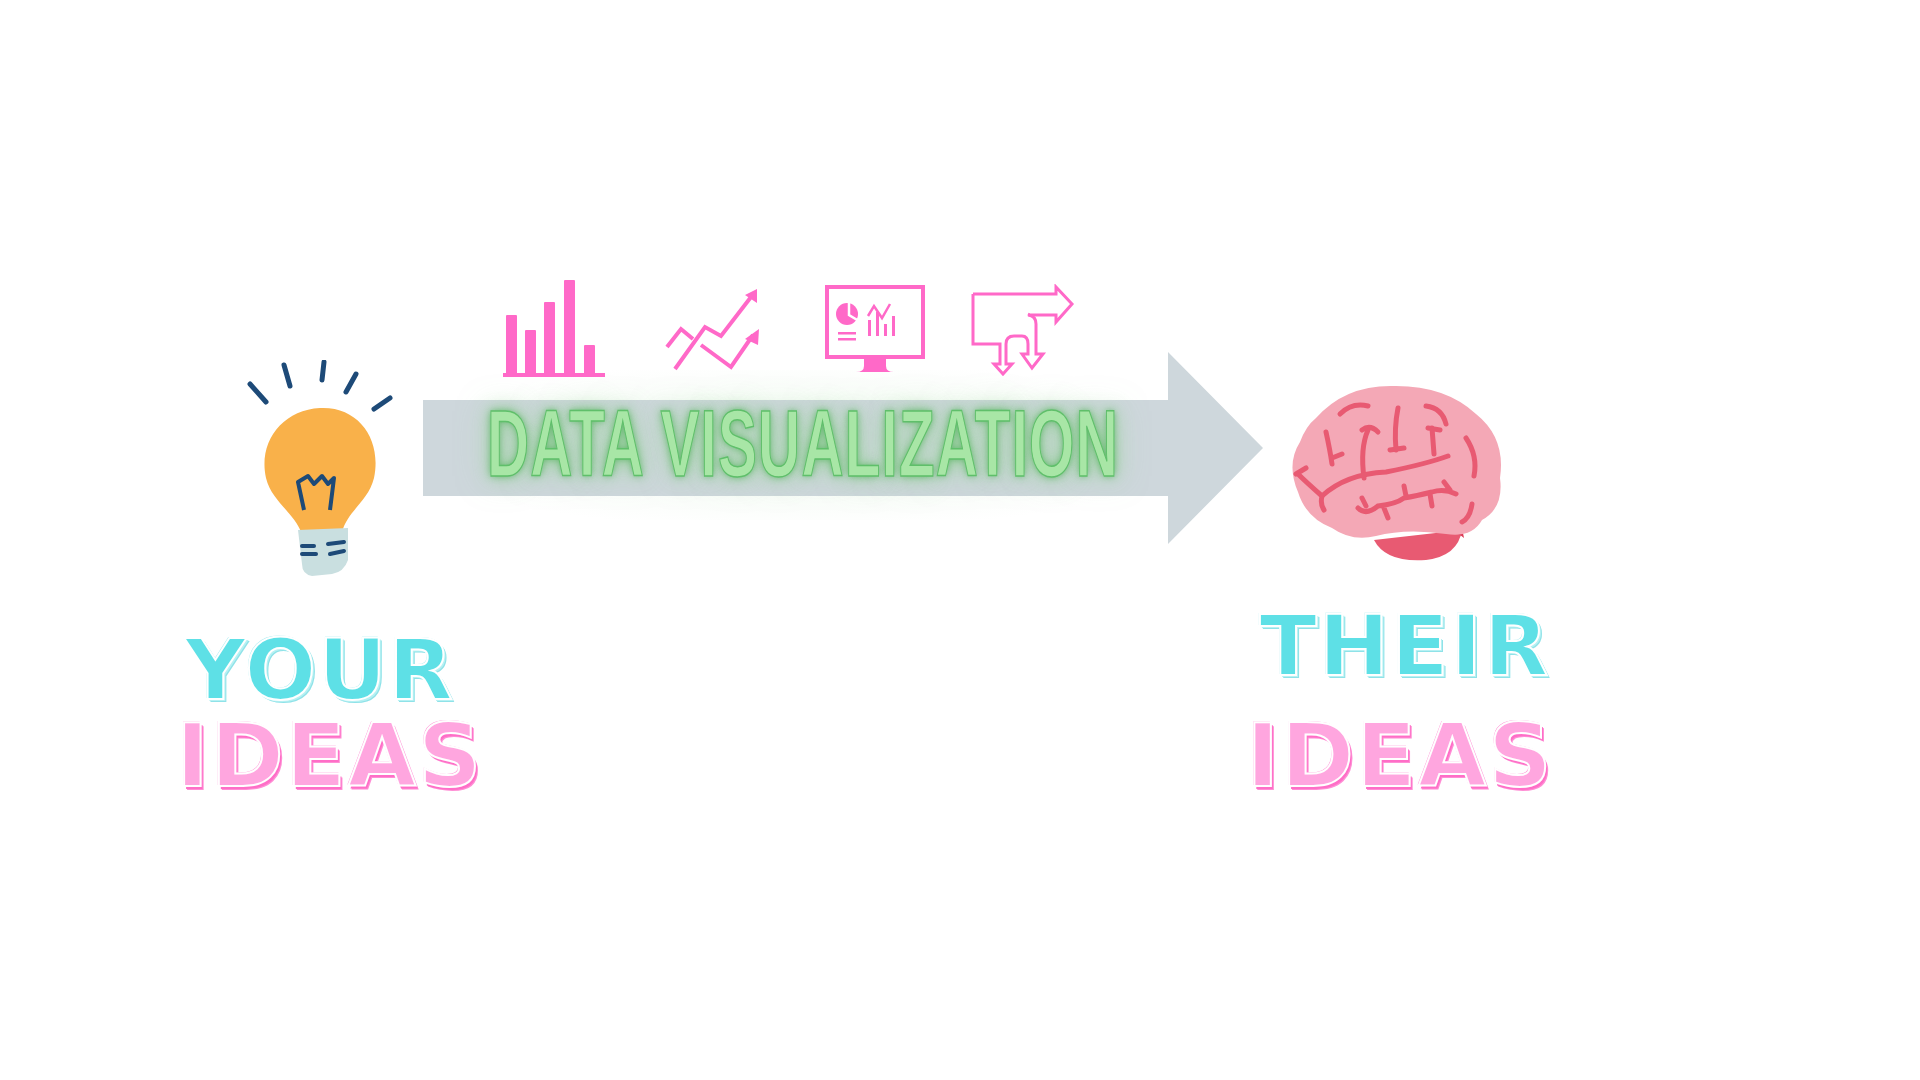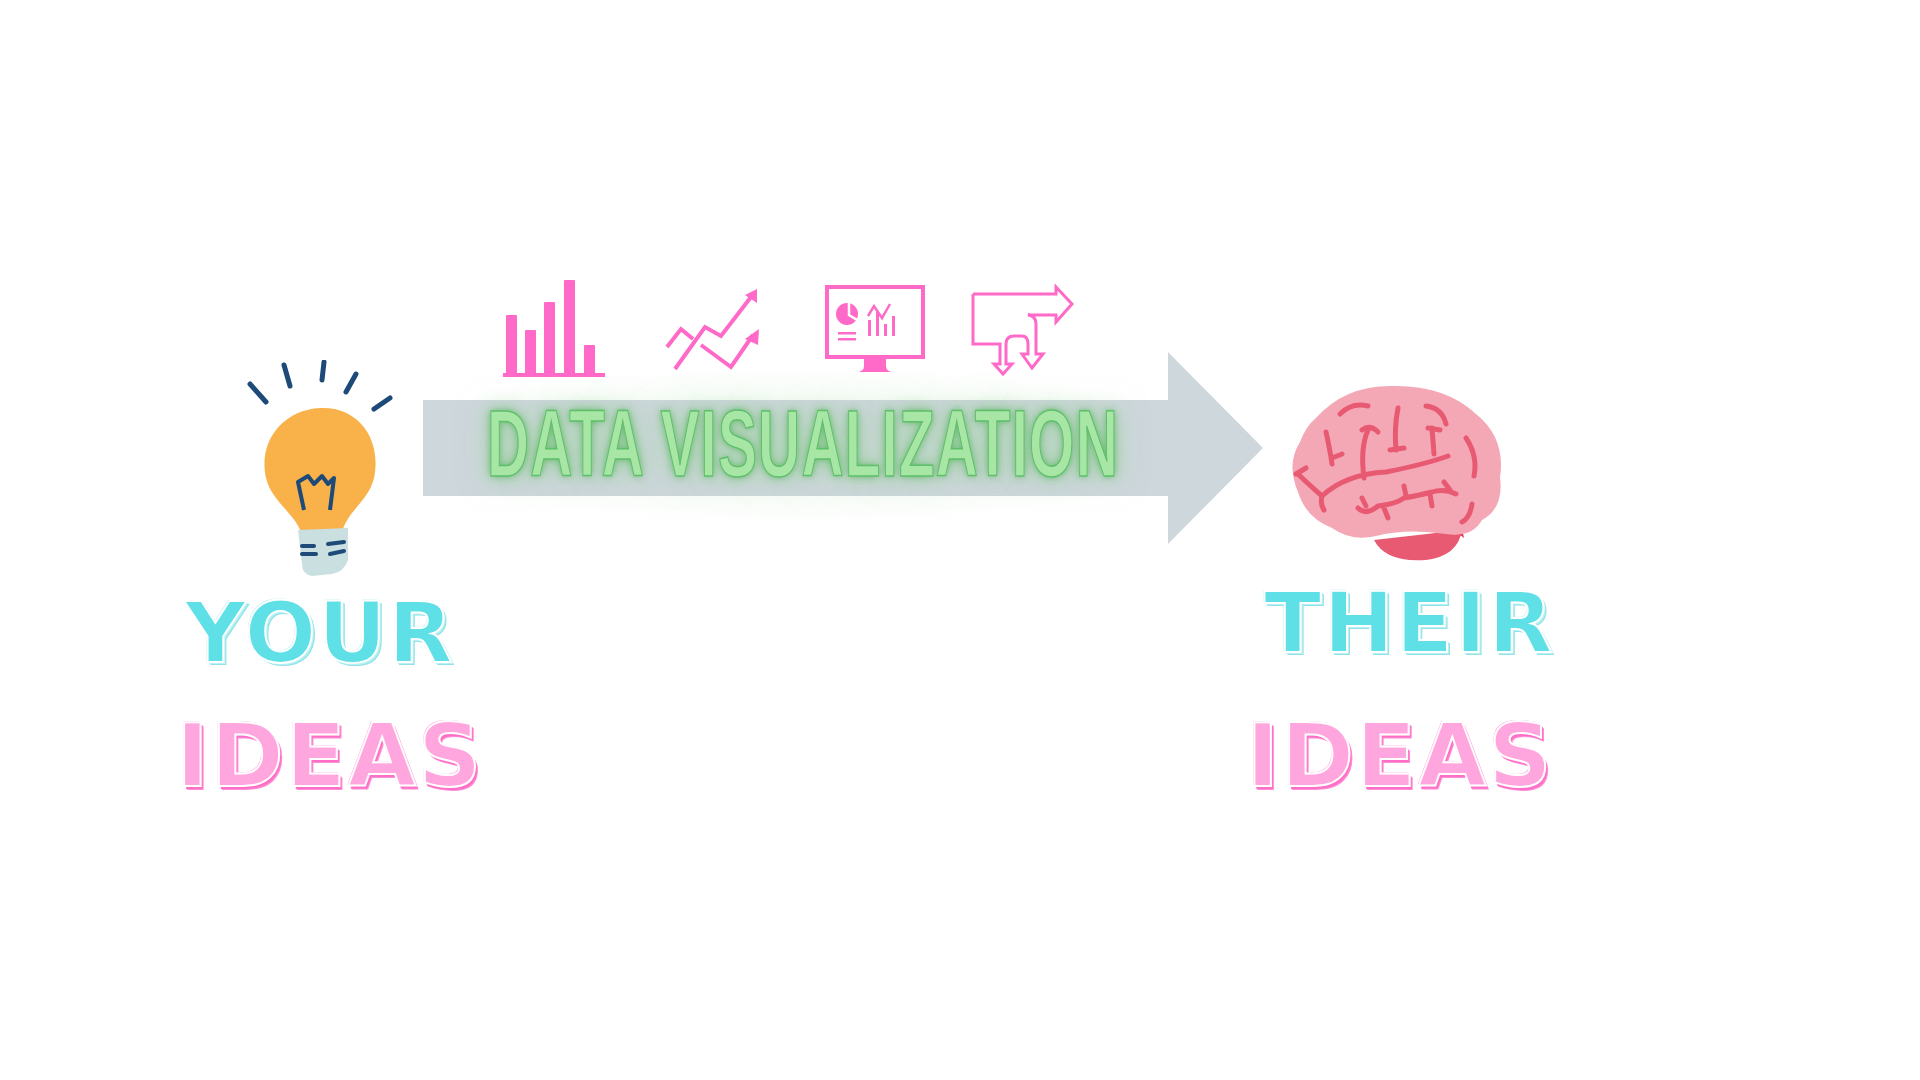--- a/index.html
+++ b/index.html
@@ -114,17 +114,17 @@
     <path d="M112,30 Q108,50 110,72 M104,72 L118,70"></path>
     <path d="M140,28 Q156,30 160,46 M142,50 L154,52 M146,50 L148,76"></path>
     <path d="M180,60 Q192,78 188,98"></path>
     <path d="M10,96 L20,90 M12,96 Q20,104 36,118 Q34,126 38,132"></path>
     <path d="M36,118 Q60,96 100,94 Q140,86 162,78"></path>
     <path d="M72,130 Q80,138 92,128 Q110,126 118,120 Q130,118 146,114 Q158,110 170,116 M158,104 L164,112 M118,108 L120,118 M98,130 L102,140 M144,116 L146,128 M80,128 L76,120"></path>
     <path d="M186,126 Q184,140 176,144"></path>
   </g>
 </svg>
 
-<div class="abs bubble cyan" style="left:180px;top:591px;width:280px;font-size:84px;">YOUR</div>
+<div class="abs bubble cyan" style="left:180px;top:628px;width:280px;font-size:84px;">YOUR</div>
 <div class="abs bubble pink" style="left:176px;top:712px;width:290px;font-size:88px;">IDEAS</div>
 
-<div class="abs bubble cyan" style="left:1255px;top:581px;width:300px;font-size:84px;text-align:right;">THEIR</div>
+<div class="abs bubble cyan" style="left:1255px;top:604px;width:300px;font-size:84px;">THEIR</div>
 <div class="abs bubble pink" style="left:1220px;top:712px;width:360px;font-size:88px;">IDEAS</div>
 
 </body></html>

